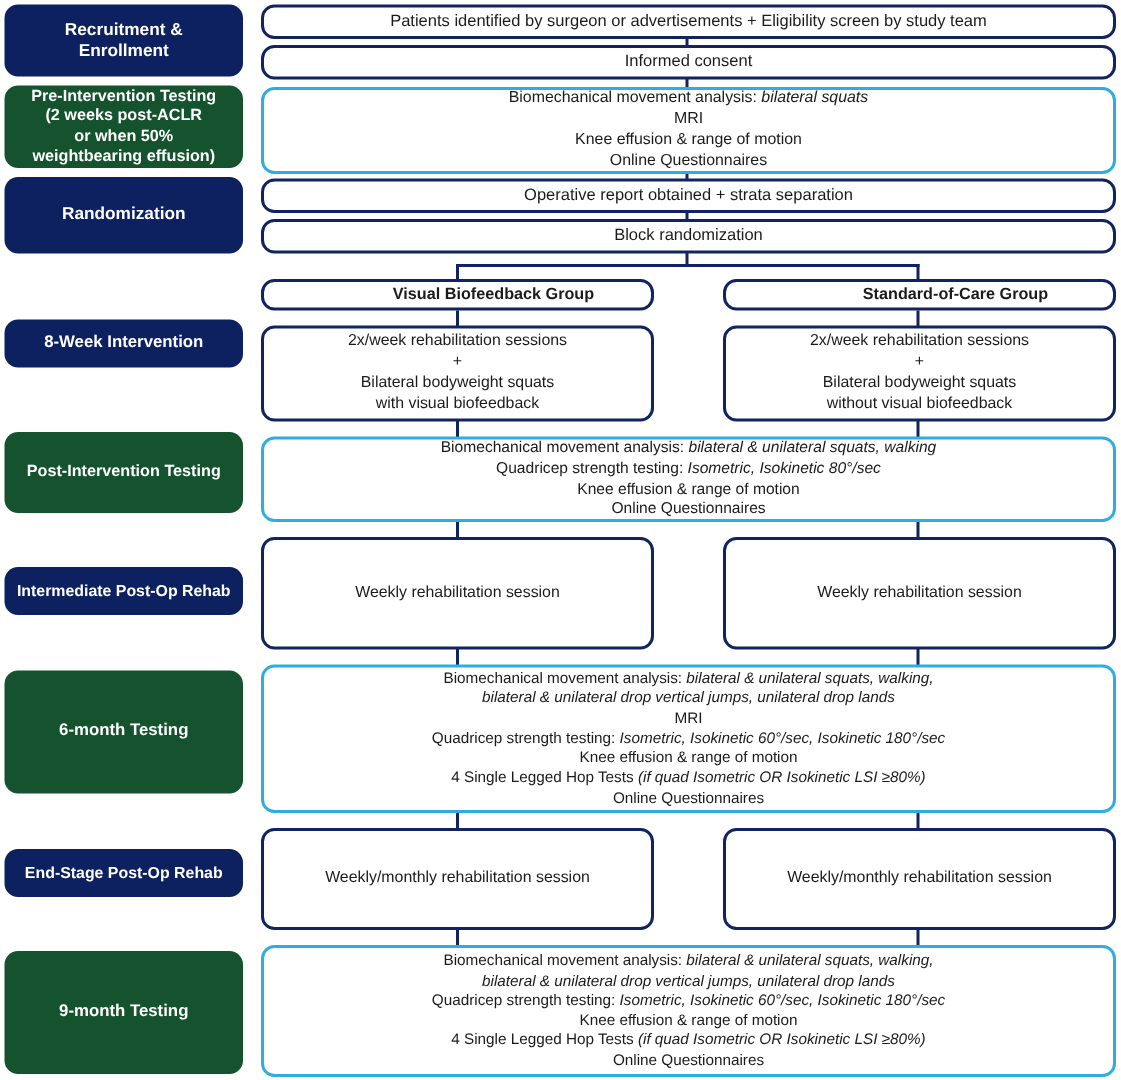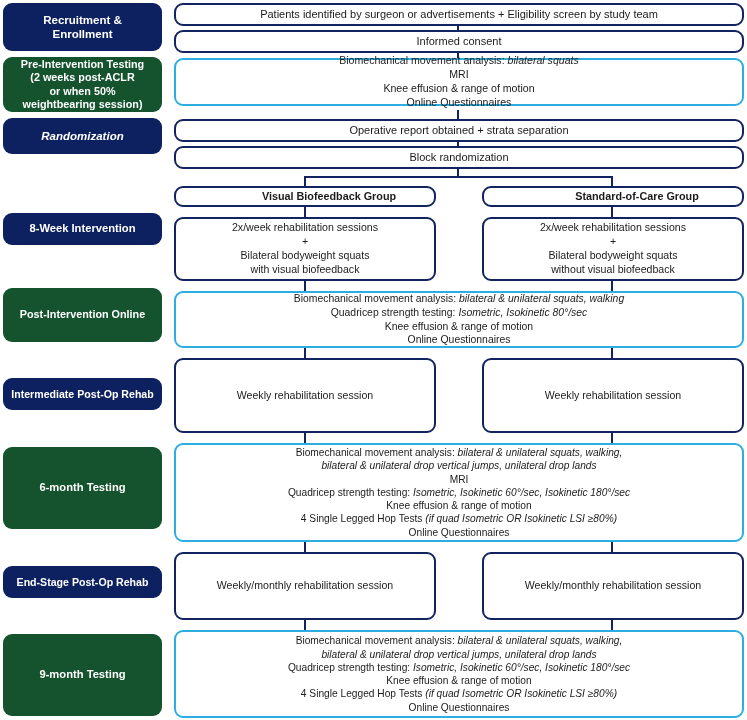--- a/index.html
+++ b/index.html
@@ -50,39 +50,39 @@
         <span class="ln">Recruitment &amp;</span>
         <span class="ln">Enrollment</span>
       </span>
     </div>
 
   <div class="abs stage cyan" style="left:3px;top:57px;width:159px;height:55px;font-size:10.8px;">
       <span>
         <span class="ln">Pre-Intervention Testing</span>
         <span class="ln">(2 weeks post-ACLR</span>
         <span class="ln">or when 50%</span>
-        <span class="ln">weightbearing session)</span>
-      </span>
-    </div>
-
-  <div class="abs stage navy" style="left:3px;top:118px;width:159px;height:36px;font-size:11.5px;font-style:italic;">
+        <span class="ln">weightbearing effusion)</span>
+      </span>
+    </div>
+
+  <div class="abs stage navy" style="left:3px;top:118px;width:159px;height:51px;font-size:11.5px;">
       <span>
         <span class="ln">Randomization</span>
       </span>
     </div>
 
   <div class="abs stage navy" style="left:3px;top:213px;width:159px;height:32px;font-size:11.2px;">
       <span>
         <span class="ln">8-Week Intervention</span>
       </span>
     </div>
 
   <div class="abs stage cyan" style="left:3px;top:288px;width:159px;height:54px;font-size:10.8px;">
       <span>
-        <span class="ln">Post-Intervention Online</span>
+        <span class="ln">Post-Intervention Testing</span>
       </span>
     </div>
 
   <div class="abs stage navy" style="left:3px;top:378px;width:159px;height:32px;font-size:10.6px;">
       <span>
         <span class="ln">Intermediate  Post-Op Rehab</span>
       </span>
     </div>
 
   <div class="abs stage cyan" style="left:3px;top:447px;width:159px;height:82px;font-size:11.2px;">
@@ -135,21 +135,21 @@
   <div class="conn vline" style="left:611px;top:619px;height:12px;"></div>
 
   <div class="abs node navy" style="left:174px;top:3px;width:570px;height:23px;font-size:11px;">
       <span class="ln"><span>Patients identified by surgeon or advertisements + Eligibility screen by study team</span></span>
     </div>
 
   <div class="abs node navy" style="left:174px;top:30px;width:570px;height:23px;font-size:11px;">
       <span class="ln"><span>Informed consent</span></span>
     </div>
 
-  <div class="abs node cyan" style="left:174px;top:58px;width:570px;height:48px;font-size:10.6px;">
+  <div class="abs node cyan" style="left:174px;top:58px;width:570px;height:58px;font-size:10.6px;">
       <span class="ln"><span>Biomechanical movement analysis: </span><span class="it">bilateral squats</span></span>
       <span class="ln"><span>MRI</span></span>
       <span class="ln"><span>Knee effusion &amp; range of motion</span></span>
       <span class="ln"><span>Online Questionnaires</span></span>
     </div>
 
   <div class="abs node navy" style="left:174px;top:119px;width:570px;height:23px;font-size:11px;">
       <span class="ln"><span>Operative report obtained + strata separation</span></span>
     </div>
 

